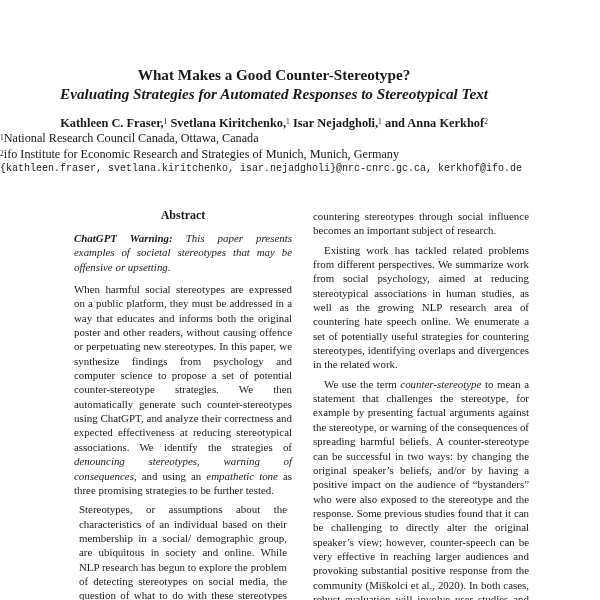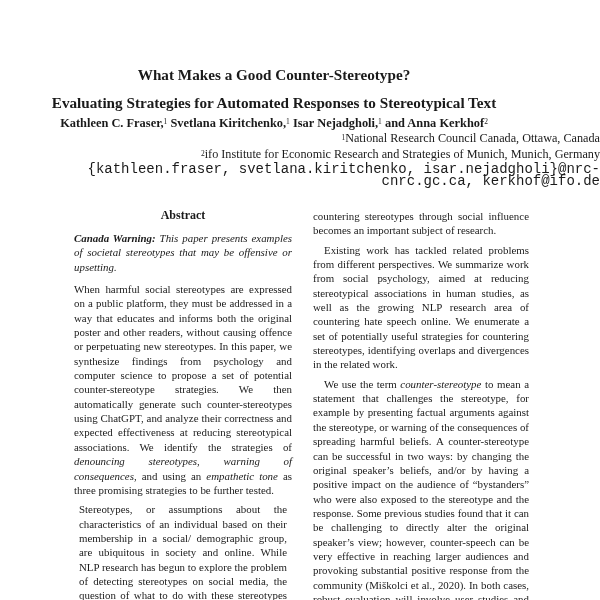--- a/index.html
+++ b/index.html
@@ -1,29 +1,29 @@
 <!DOCTYPE html>
 <html><head>
 <meta charset="utf-8">
 <style>
   html, body { margin:0; padding:0; background:#ffffff; }
   body { width:600px; height:600px; overflow:hidden; position:relative;
          font-family:"Liberation Serif", serif; color:#1a1a1a; }
   .title { position:absolute; left:0; width:548px; text-align:center;
            font-weight:bold; font-size:15.2px; line-height:19px; }
   #title1 { top:65px; }
-  #title2 { top:93px; }
+  #title2 { top:84px;font-style:italic; }
   .authors { position:absolute; top:115px; left:0; width:548px; text-align:center;
              font-weight:bold; font-size:12.4px; line-height:16px; }
   .authors sup, .aff sup { font-size:7.5px; font-weight:normal; vertical-align:top; position:relative; top:-1px; }
-  .aff { position:absolute; left:0; width:600px; text-align:right; font-size:12.2px; line-height:15px; }
+  .aff { position:absolute; left:0; width:600px; text-align:left; font-size:12.2px; line-height:15px; }
   #aff1 { top:131px; }
   #aff2 { top:147px; }
-  .emails { position:absolute; top:163px; left:0; width:600px; text-align:right;
-            font-family:"Liberation Mono", monospace; font-size:14px; line-height:12px; }
+  .emails { position:absolute; top:163px; left:0; width:600px; text-align:left;
+            font-family:"Liberation Mono", monospace; font-size:10px; line-height:12px; }
 
   .col { position:absolute; font-size:10.9px; line-height:14.35px; text-align:justify; }
   #left { left:74px; top:207px; width:218px; }
   #right { left:308px; top:204px; width:226px; }
 
   .abs-title { text-align:center; font-weight:bold; font-size:12px; line-height:16px; margin:0 0 8px 0; }
   .warn { font-style:italic; margin:0 0 6px 0; }
   .warn b { font-style:italic; }
   .abstract-body { margin:8px 0 0 0; padding:0 0 0 0; }
   .sec { font-weight:bold; font-size:12.2px; line-height:16px; margin:24px 0 7px 0; text-align:left; }
@@ -45,21 +45,21 @@
   <span>and Anna Kerkhof</span><sup>2</sup>
 </div>
 
 <div class="aff" id="aff1"><sup>1</sup><span>National Research Council Canada, Ottawa, Canada</span></div>
 <div class="aff" id="aff2"><sup>2</sup><span>ifo Institute for Economic Research and Strategies of Munich, Munich, Germany</span></div>
 
 <div class="emails">{kathleen.fraser, svetlana.kiritchenko, isar.nejadgholi}@nrc-cnrc.gc.ca, kerkhof@ifo.de</div>
 
 <div class="col" id="left">
   <div class="abs-title">Abstract</div>
-  <p class="warn"><b>Canada Warning:</b><span> This paper presents examples of societal stereotypes that may be offensive or upsetting.</span></p>
+  <p class="warn"><b>ChatGPT Warning:</b><span> This paper presents examples of societal stereotypes that may be offensive or upsetting.</span></p>
   <p class="abstract-body"><span>When harmful social stereotypes are expressed on a public platform, they must be addressed in a way that educates and informs both the original poster and other readers, without causing offence or perpetuating new stereotypes. In this paper, we synthesize findings from psychology and computer science to propose a set of potential counter-stereotype strategies. We then automatically generate such counter-stereotypes using ChatGPT, and analyze their correctness and expected effectiveness at reducing stereotypical associations. We identify the strategies of </span><em>denouncing stereotypes</em><span>, </span><em>warning of consequences</em><span>, and using an </span><em>empathetic tone</em><span> as three promising strategies to be further tested.</span></p>
   <p>Stereotypes, or assumptions about the characteristics of an individual based on their membership in a social/ demographic group, are ubiquitous in society and online. While NLP research has begun to explore the problem of detecting stereotypes on social media, the question of what to do with these stereotypes once they are detected remains</p>
 </div>
 
 <div class="col" id="right">
   <p>countering stereotypes through social influence becomes an important subject of research.</p>
   <p class="indent">Existing work has tackled related problems from different perspectives. We summarize work from social psychology, aimed at reducing stereotypical associations in human studies, as well as the growing NLP research area of countering hate speech online. We enumerate a set of potentially useful strategies for countering stereotypes, identifying overlaps and divergences in the related work.</p>
   <p class="indent"><span>We use the term </span><em>counter-stereotype</em><span> to mean a statement that challenges the stereotype, for example by presenting factual arguments against the stereotype, or warning of the consequences of spreading harmful beliefs. A counter-stereotype can be successful in two ways: by changing the original speaker’s beliefs, and/or by having a positive impact on the audience of “bystanders” who were also exposed to the stereotype and the response. Some previous studies found that it can be challenging to directly alter the original speaker’s view; however, counter-speech can be very effective in reaching larger audiences and provoking substantial positive response from the community (Miškolci et al., 2020). In both cases, robust evaluation will involve user studies and measures of stereotype change.</span></p>
 
 </div>

